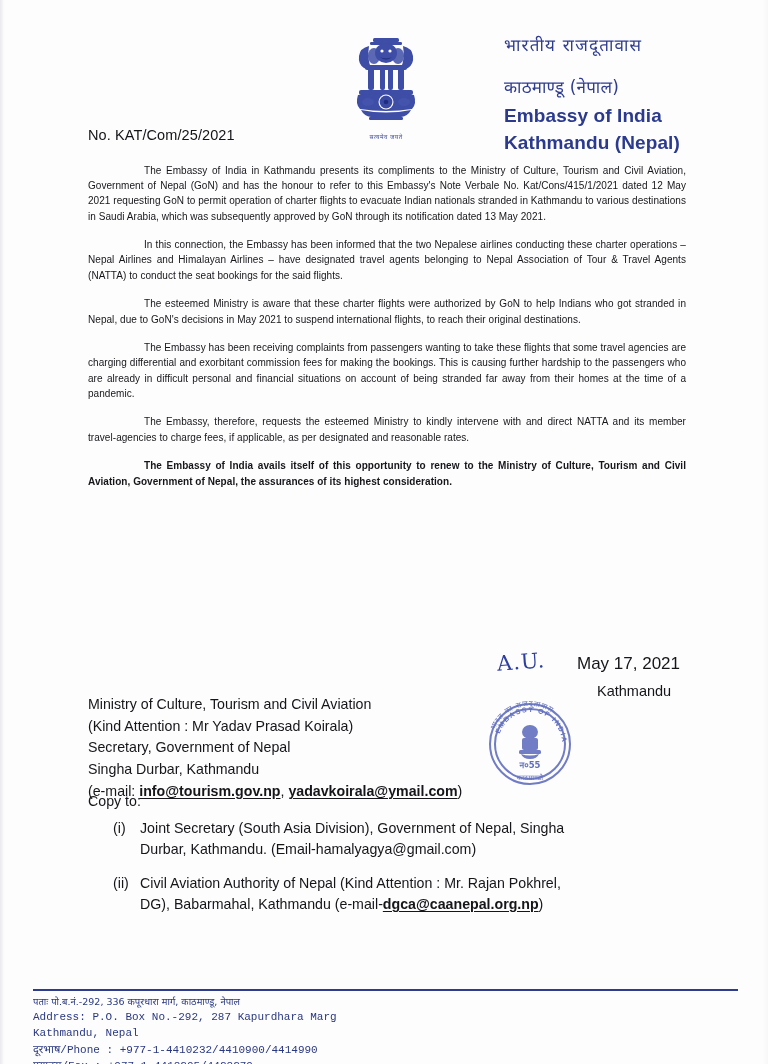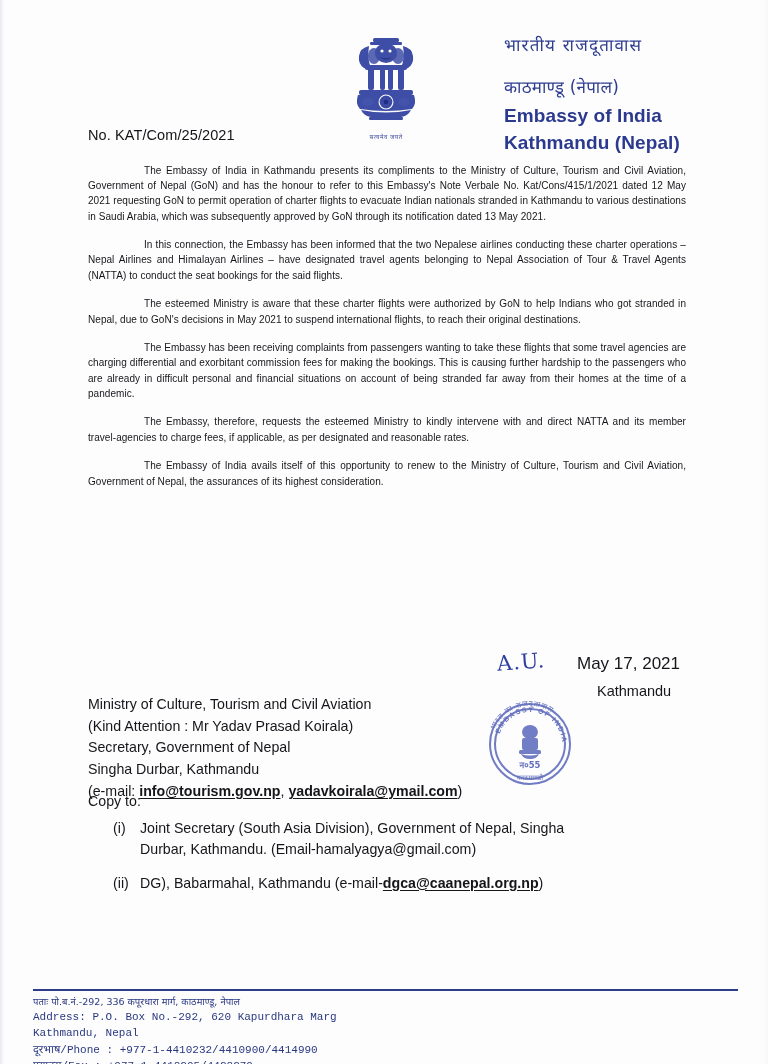--- a/index.html
+++ b/index.html
@@ -102,21 +102,21 @@
   .para {
     text-align: justify;
     text-indent: 56px;
     font-size: 10px;
     line-height: 1.52;
     margin: 0 0 13.5px 0;
     color: #16161a;
     letter-spacing: 0.05px;
     hyphens: none;
   }
-  .para:last-child { margin-bottom: 0; }
+  .para:last-child { margin-bottom: 0; font-weight: bold; }
 
   
   .sign-area {
     position: absolute;
     left: 497px;
     top: 650px;
     width: 200px;
   }
   .signature {
     position: absolute;
@@ -346,31 +346,32 @@
       <div class="copy-num">(i)</div>
       <div class="copy-text">
         <div>Joint Secretary (South Asia Division), Government of Nepal, Singha</div>
         <div>Durbar, Kathmandu. (Email-hamalyagya@gmail.com)</div>
       </div>
     </div>
 
     <div class="copy-item">
       <div class="copy-num">(ii)</div>
       <div class="copy-text">
+        <div>Civil Aviation Authority of Nepal (Kind Attention : Mr.  Rajan Pokhrel,</div>
         <div><span>DG), Babarmahal, Kathmandu (e-mail-</span><span class="u-link">dgca@caanepal.org.np</span><span>)</span></div>
       </div>
     </div>
 
   </div>
 
   <div class="footer-rule"></div>
   <div class="footer">
     <div class="footer-col left">
       <div class="f-row f-dev">पताः पो.ब.नं.-292, 336 कपूरधारा मार्ग, काठमाण्डू, नेपाल</div>
-      <div class="f-row f-en">Address: P.O. Box No.-292, 620 Kapurdhara Marg</div>
+      <div class="f-row f-en">Address: P.O. Box No.-292, 287 Kapurdhara Marg</div>
       <div class="f-row f-en">Kathmandu, Nepal</div>
     </div>
     <div class="footer-col right">
       <div class="f-row f-en">दूरभाष/Phone : +977-1-4410232/4410900/4414990</div>
       <div class="f-row f-en">फ्याक्स/Fax : +977-1-4418205/4428279</div>
       <div class="f-row f-en">ई-मेल/E-mail : com.kathmandu@mea.gov.in</div>
     </div>
   </div>
 
 </div>

